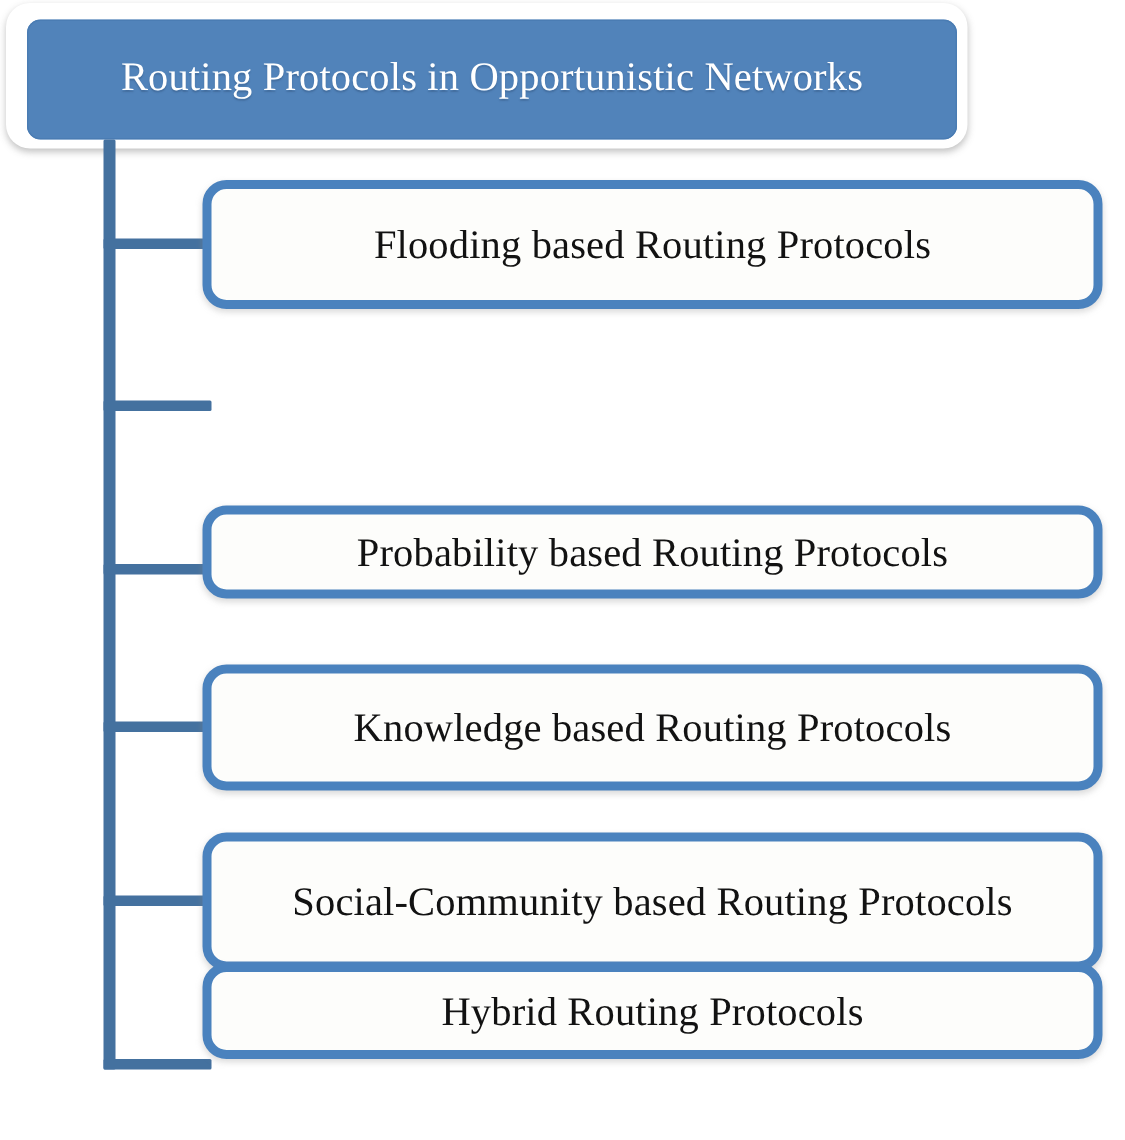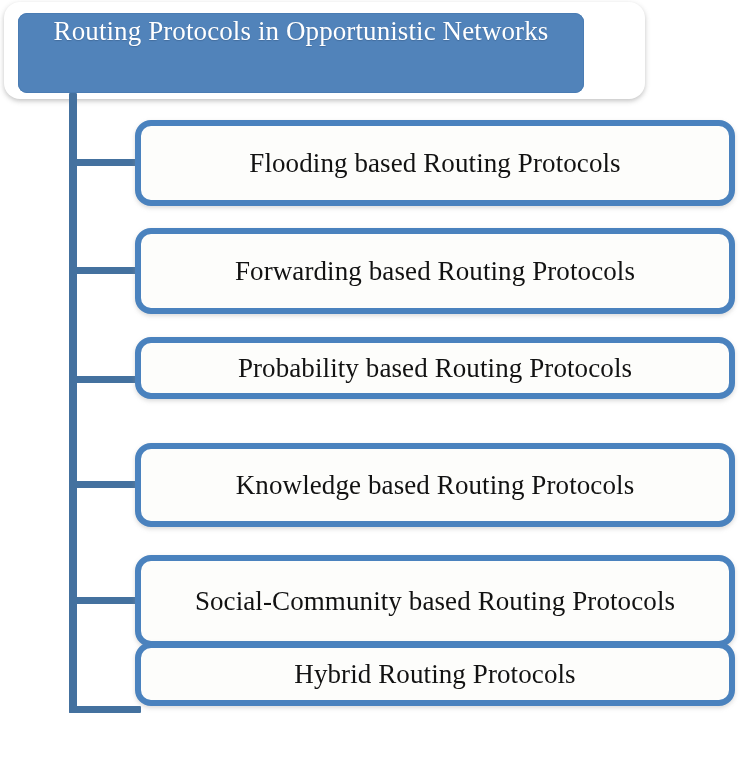--- a/index.html
+++ b/index.html
@@ -27,27 +27,27 @@
     height: 97px;
     background: #ffffff;
     border-radius: 16px;
     box-shadow: 0 2px 5px rgba(120,120,120,0.45);
   }
 
   .root-node {
     position: absolute;
     left: 14px;
     top: 11px;
-    width: 566px;
+    width: 620px;
     height: 80px;
     background: #5183BA;
     border-radius: 9px;
     box-shadow: inset 0 0 0 1px #4a7cb3;
     display: flex;
-    align-items: flex-start;
+    align-items: center;
     justify-content: center;
     text-align: center;
     box-sizing: border-box;
     padding: 2px 22px 6px 22px;
   }
 
   .root-node-label {
     color: #ffffff;
     font-size: 27px;
     line-height: 1.22;
@@ -118,23 +118,20 @@
   <div class="connector-branch" style="left:69px; top:267px; width:72px; height:7px;"></div>
   <div class="connector-branch" style="left:69px; top:376px; width:72px; height:7px;"></div>
   <div class="connector-branch" style="left:69px; top:481px; width:72px; height:7px;"></div>
   <div class="connector-branch" style="left:69px; top:597px; width:72px; height:7px;"></div>
   <div class="connector-branch" style="left:69px; top:706px; width:72px; height:7px;"></div>
 
   <div class="child-node child-node-1">
     <span class="child-node-label">Flooding based Routing Protocols</span>
   </div>
 
-  <div class="child-node child-node-2">
-    <span class="child-node-label">Forwarding based Routing Protocols</span>
-  </div>
 
   <div class="child-node child-node-3">
     <span class="child-node-label">Probability based Routing Protocols</span>
   </div>
 
   <div class="child-node child-node-4">
     <span class="child-node-label">Knowledge based Routing Protocols</span>
   </div>
 
   <div class="child-node child-node-5">

